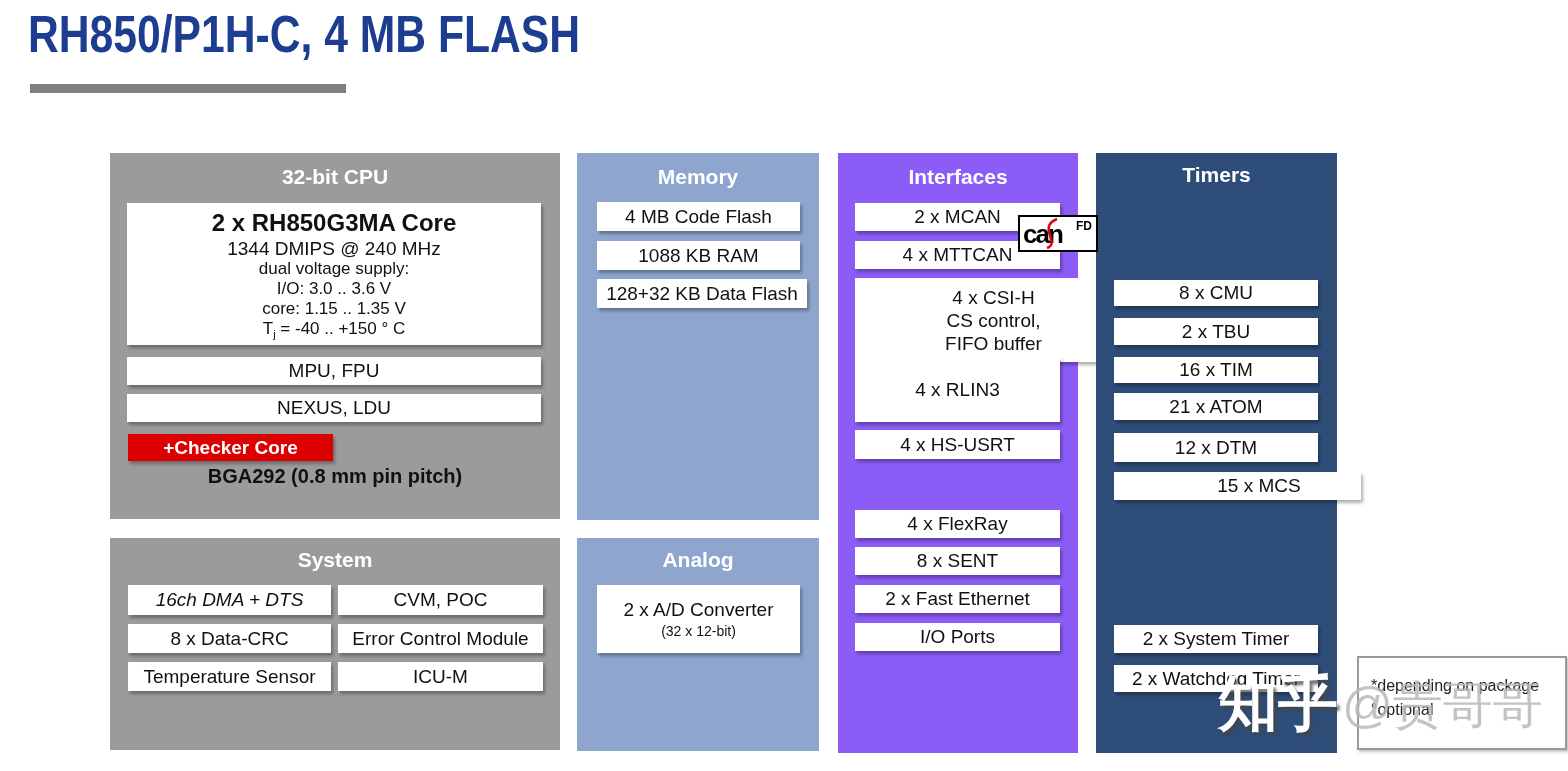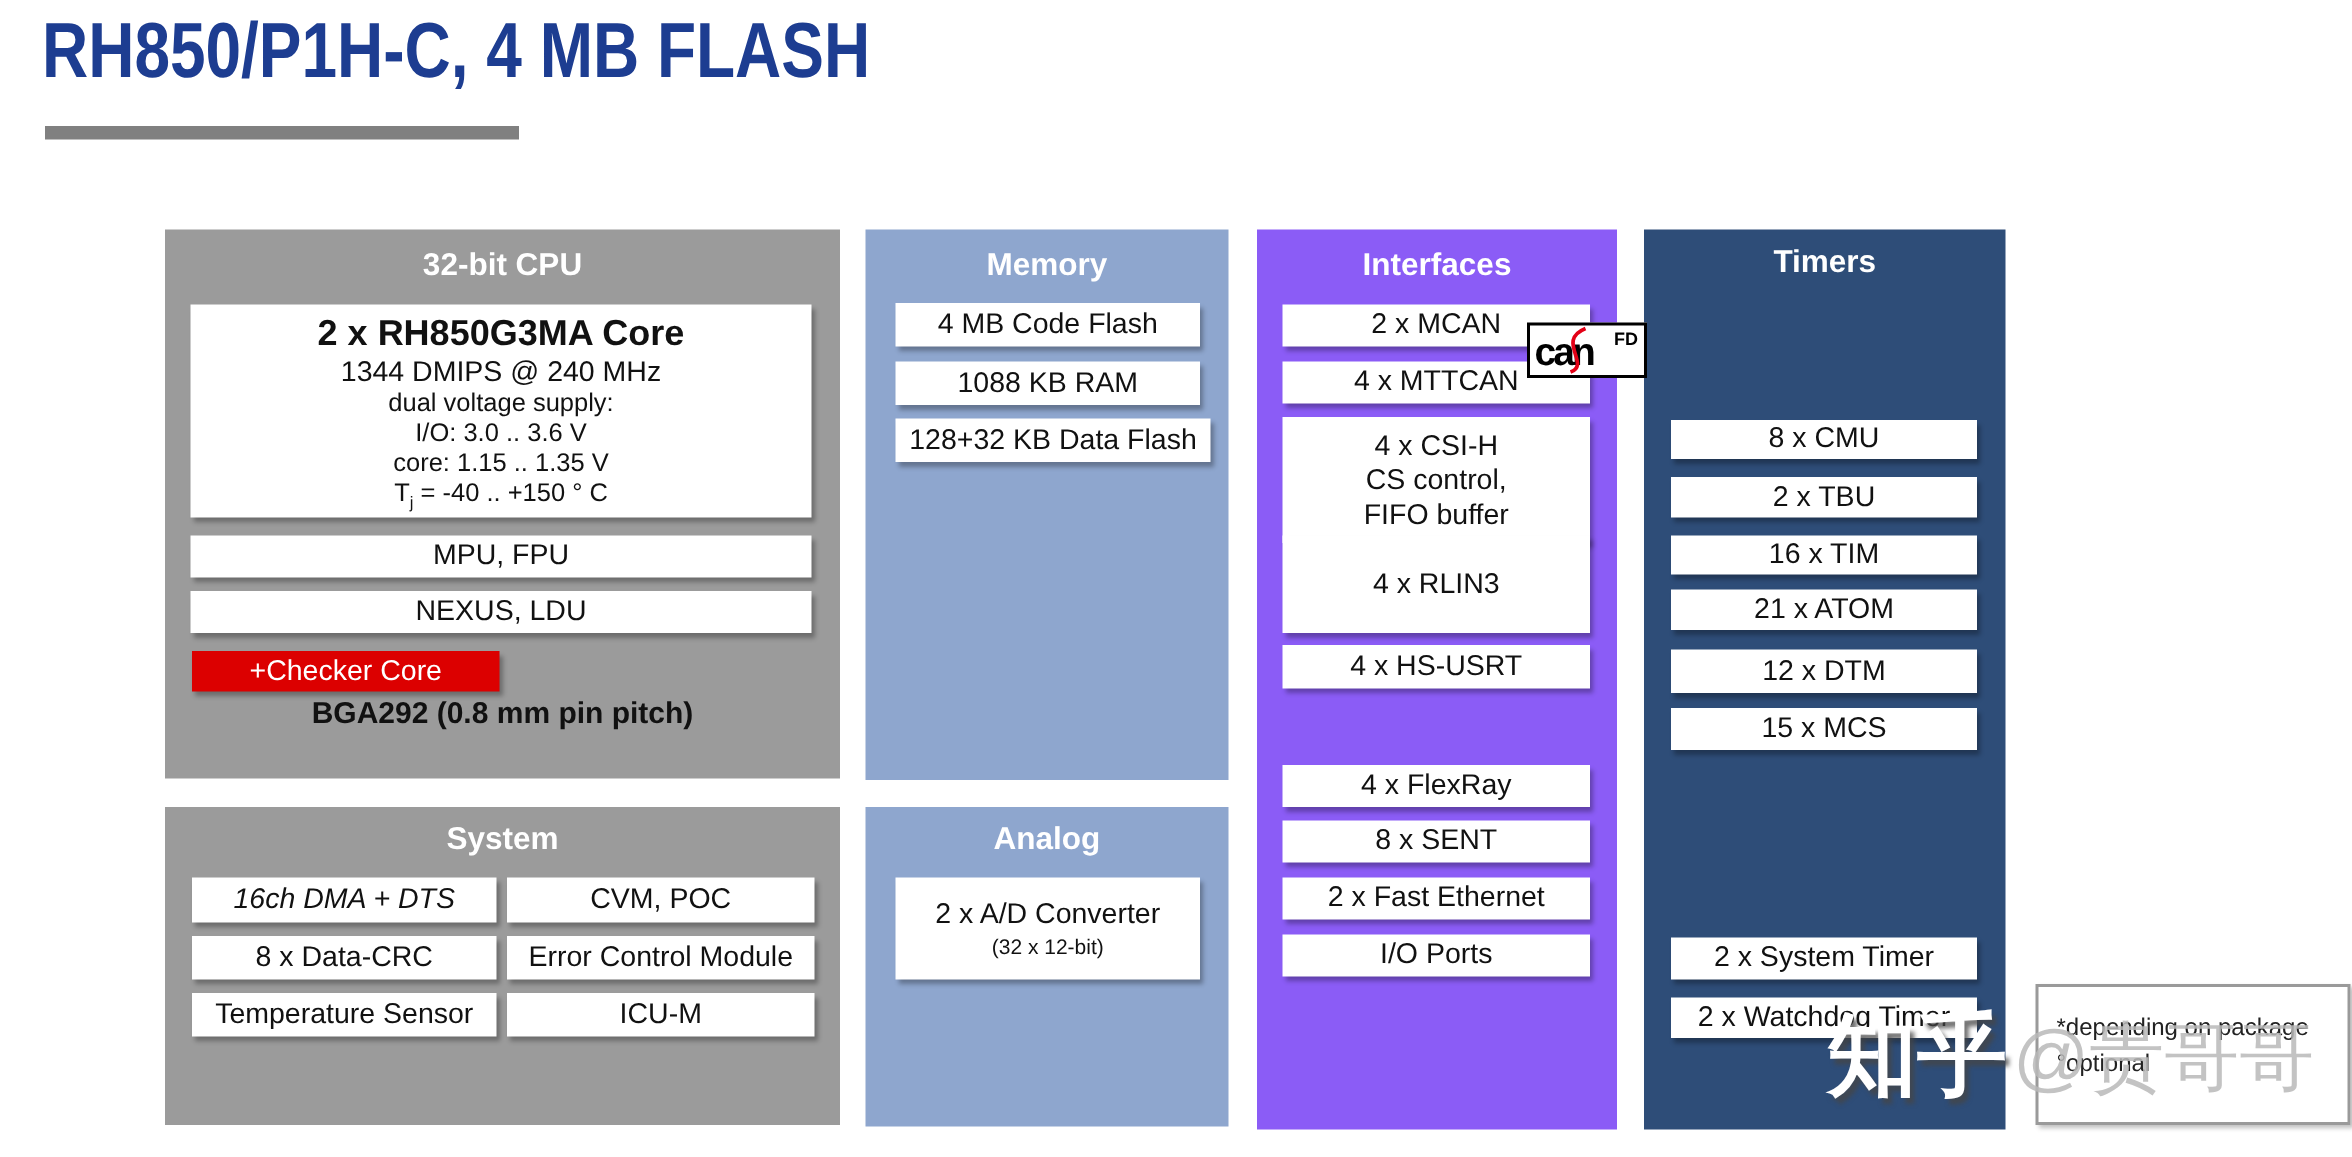--- a/index.html
+++ b/index.html
@@ -32,21 +32,21 @@
   .wbox.multiline{flex-direction:column;line-height:23px;}
 
   
   .cpu-core{left:17px;top:50px;width:414px;height:142px;flex-direction:column;justify-content:flex-start;padding-top:4px;box-sizing:border-box;}
   .cpu-core .core-title{font-size:24px;font-weight:bold;line-height:32px;}
   .cpu-core .core-line{font-size:17px;line-height:20px;}
   .cpu-core .core-line sub{font-size:11px;}
   .cpu-box1{left:17px;top:204px;width:414px;height:28px;}
   .cpu-box2{left:17px;top:241px;width:414px;height:28px;}
   .checker-box{position:absolute;left:18px;top:281px;width:205px;height:27px;background:#dc0000;
-               color:#fff;font-weight:normal;font-size:19px;display:flex;align-items:center;justify-content:center;
+               color:#fff;font-weight:bold;font-size:19px;display:flex;align-items:center;justify-content:center;
                box-shadow:2px 3px 3px rgba(0,0,0,0.3);}
   .package-label{position:absolute;left:0;top:312px;width:450px;text-align:center;
                  font-size:20px;font-weight:bold;color:#111;}
 
   
   .sys-b0{left:18px;top:47px;width:203px;height:30px;font-style:italic;}
   .sys-b1{left:228px;top:47px;width:205px;height:30px;}
   .sys-b2{left:18px;top:86px;width:203px;height:29px;}
   .sys-b3{left:228px;top:86px;width:205px;height:29px;}
   .sys-b4{left:18px;top:124px;width:203px;height:29px;}
@@ -58,36 +58,36 @@
   .mem-b2{left:20px;top:126px;width:210px;height:29px;}
 
   
   .adc-box{left:20px;top:47px;width:203px;height:68px;}
   .adc-box .adc-title{font-size:19px;line-height:24px;}
   .adc-box .adc-sub{font-size:14px;line-height:18px;}
 
   
   .if-mcan{left:17px;top:50px;width:205px;height:28px;}
   .if-mttcan{left:17px;top:88px;width:205px;height:28px;}
-  .if-csi{left:17px;top:125px;width:205px;height:84px;}
+  .if-csi{left:17px;top:125px;width:205px;height:84px;padding-left:36px;}
   .if-rlin{left:17px;top:204px;width:205px;height:65px;}
   .if-usrt{left:17px;top:277px;width:205px;height:29px;}
   .if-flexray{left:17px;top:357px;width:205px;height:28px;}
   .if-sent{left:17px;top:394px;width:205px;height:28px;}
   .if-eth{left:17px;top:432px;width:205px;height:28px;}
   .if-io{left:17px;top:470px;width:205px;height:28px;}
 
   
   .tm-gtm{left:18px;top:49px;width:204px;height:68px;font-weight:bold;font-size:20px;}
   .tm-b0{left:18px;top:127px;width:204px;height:26px;}
   .tm-b1{left:18px;top:165px;width:204px;height:27px;}
   .tm-b2{left:18px;top:204px;width:204px;height:26px;}
   .tm-b3{left:18px;top:240px;width:204px;height:27px;}
   .tm-b4{left:18px;top:280px;width:204px;height:29px;}
-  .tm-b5{left:18px;top:319px;width:204px;height:28px;}
+  .tm-b5{left:18px;top:319px;width:204px;height:28px;padding-left:43px;}
   .tm-sys{left:18px;top:472px;width:204px;height:28px;}
   .tm-wdt{left:18px;top:512px;width:204px;height:27px;}
 
   
   .canfd{position:absolute;left:1018px;top:215px;width:80px;height:37px;background:#fff;
          border:2px solid #000;box-sizing:border-box;z-index:5;}
   .canfd svg{position:absolute;left:0;top:0;}
 
   
   .note-box{position:absolute;left:1357px;top:656px;width:210px;height:94px;background:#fff;

